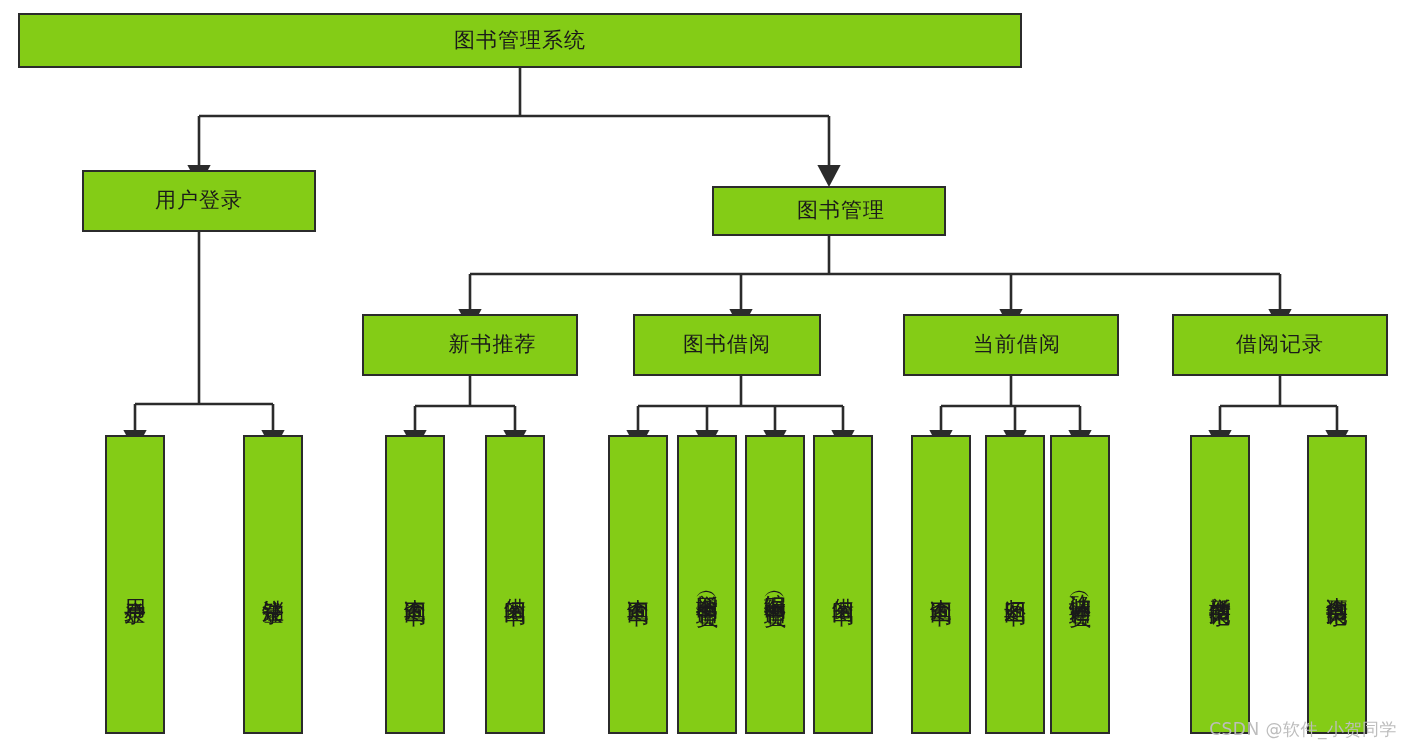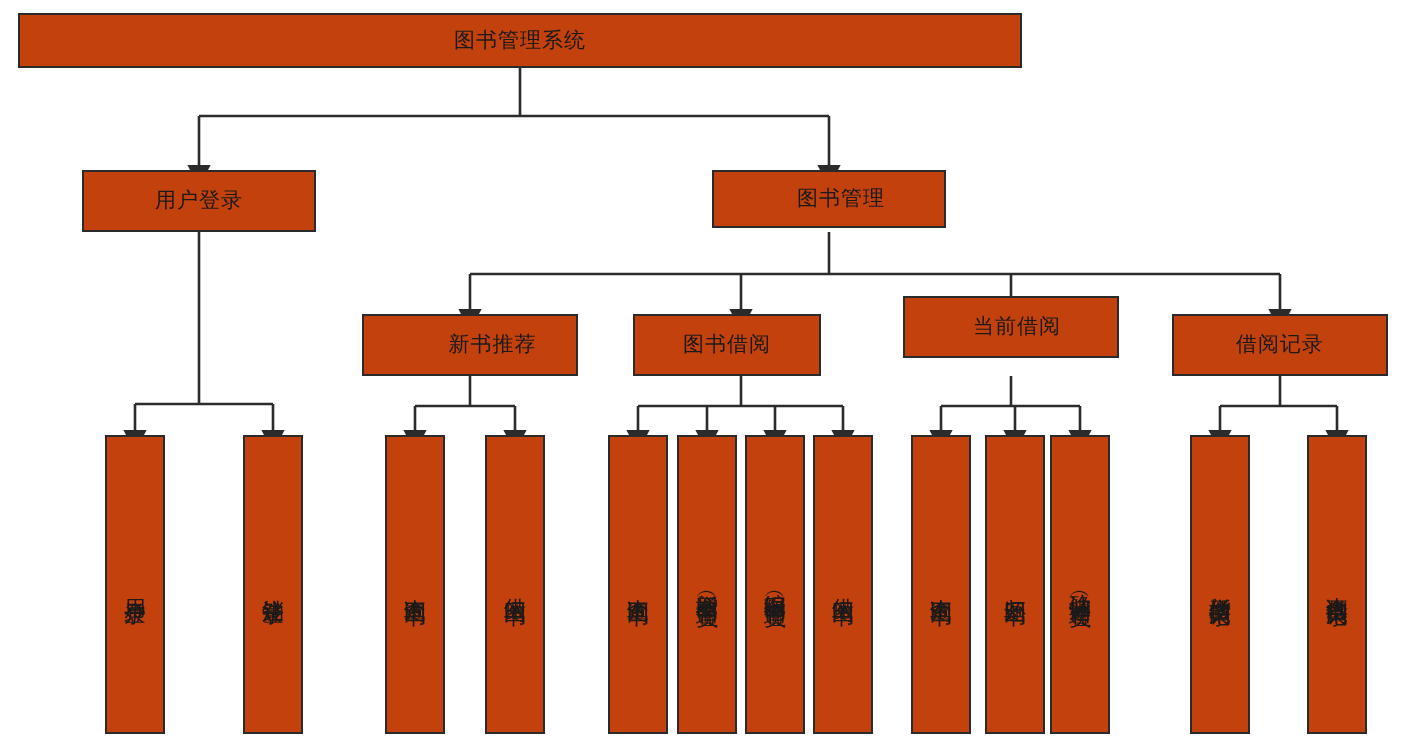--- a/index.html
+++ b/index.html
@@ -21,21 +21,21 @@
     position: absolute;
     left: 0;
     top: 0;
     width: 1405px;
     height: 747px;
   }
   .node {
     position: absolute;
     box-sizing: border-box;
     border: 2.5px solid #2b2b2b;
-    background: #c2410c;
+    background: #84cc16;
     display: flex;
     align-items: center;
     justify-content: center;
     color: #1a1a1a;
   }
   .node .label {
     display: block;
     text-align: center;
     line-height: 1.02;
     letter-spacing: 0.5px;
@@ -114,30 +114,30 @@
       </g>
   </svg>
 
   <div id="nodes-layer">
       <div class="node horizontal" style="left: 18px; top: 13px; width: 1004px; height: 55px;">
         <span class="label">图书管理系统</span>
       </div>
       <div class="node horizontal" style="left: 82px; top: 170px; width: 234px; height: 62px;">
         <span class="label">用户登录</span>
       </div>
-      <div class="node horizontal" style="left: 712px; top: 170px; width: 234px; height: 58px; padding-left: 24px;">
+      <div class="node horizontal" style="left: 712px; top: 186px; width: 234px; height: 50px; padding-left: 24px;">
         <span class="label">图书管理</span>
       </div>
       <div class="node horizontal" style="left: 362px; top: 314px; width: 216px; height: 62px; padding-left: 45px;">
         <span class="label">新书推荐</span>
       </div>
       <div class="node horizontal" style="left: 633px; top: 314px; width: 188px; height: 62px;">
         <span class="label">图书借阅</span>
       </div>
-      <div class="node horizontal" style="left: 903px; top: 296px; width: 216px; height: 62px; padding-left: 12px;">
+      <div class="node horizontal" style="left: 903px; top: 314px; width: 216px; height: 62px; padding-left: 12px;">
         <span class="label">当前借阅</span>
       </div>
       <div class="node horizontal" style="left: 1172px; top: 314px; width: 216px; height: 62px;">
         <span class="label">借阅记录</span>
       </div>
       <div class="node vertical" style="left: 105px; top: 435px; width: 60px; height: 299px;">
         <span class="label">用户登录</span>
       </div>
       <div class="node vertical" style="left: 243px; top: 435px; width: 60px; height: 299px;">
         <span class="label">注销登录</span>
@@ -170,13 +170,14 @@
         <span class="label">确认归还（管理员）</span>
       </div>
       <div class="node vertical" style="left: 1190px; top: 435px; width: 60px; height: 299px;">
         <span class="label">新增借阅记录</span>
       </div>
       <div class="node vertical" style="left: 1307px; top: 435px; width: 60px; height: 299px;">
         <span class="label">查询借阅记录</span>
       </div>
     </div>
 
+  <div id="watermark">CSDN @软件_小贺同学</div>
 </div>
 
 </body></html>

